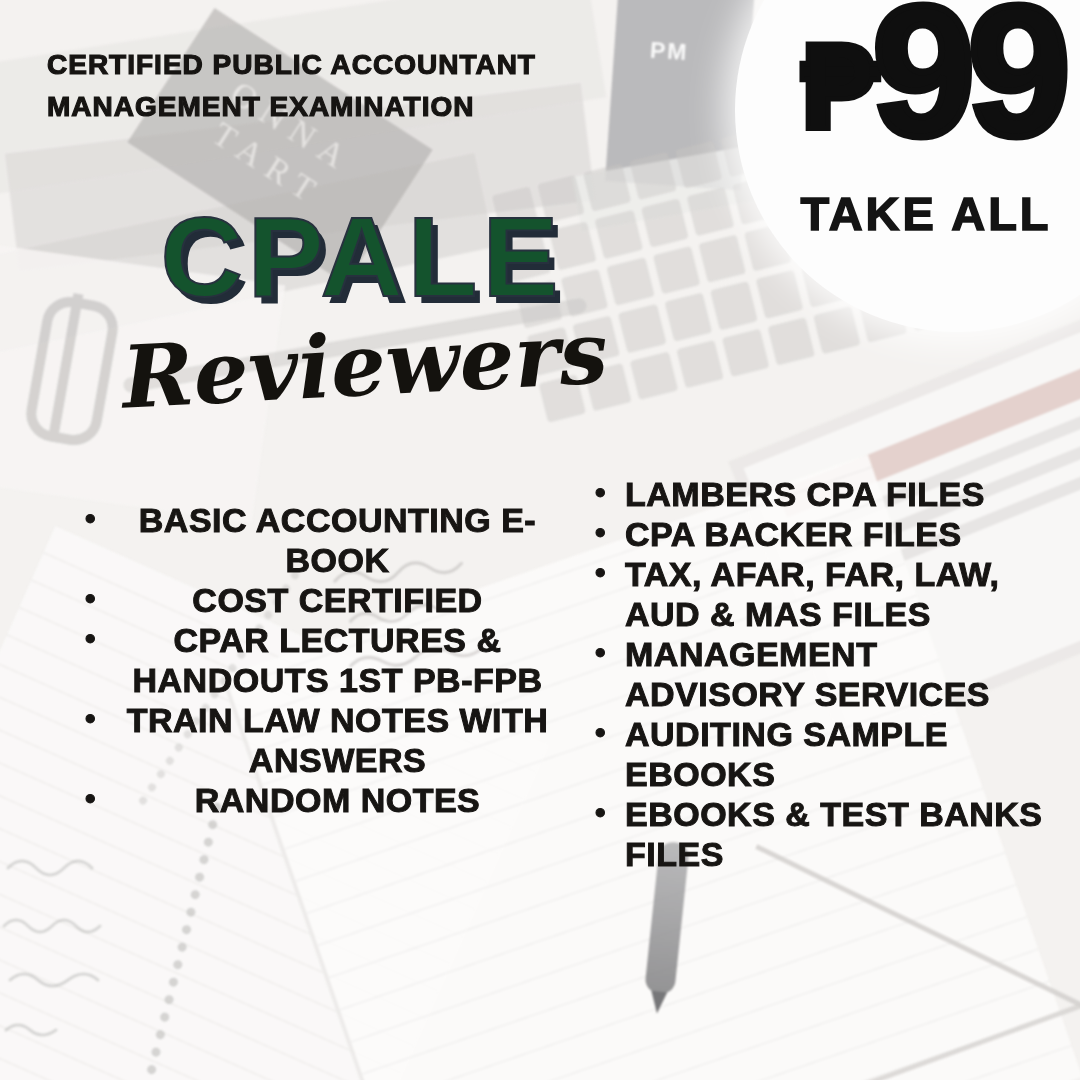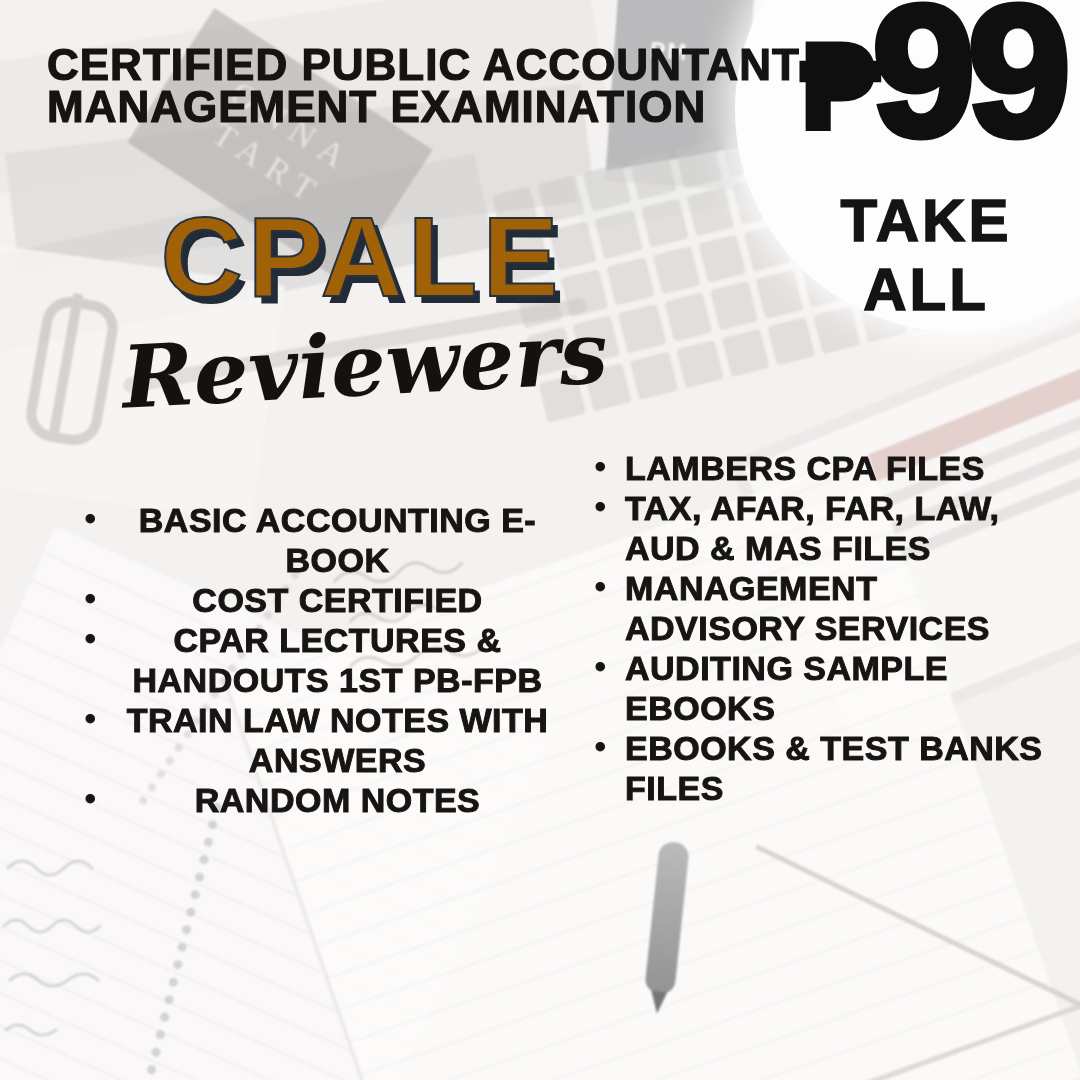--- a/index.html
+++ b/index.html
@@ -51,39 +51,39 @@
   .edgeB{left:730px;top:1040px;width:500px;height:5px;background:#d4d2d0;transform:rotate(-20deg);opacity:.8;}
   .scribble{opacity:.35;}
 
   
   .circle{left:735px;top:-112px;width:444px;height:444px;border-radius:50%;background:#fdfdfd;
           box-shadow:0 0 36px 10px rgba(255,255,255,.85);}
   .peso{left:798px;top:30px;font-family:"DejaVu Sans","Liberation Sans",sans-serif;
         font-size:116px;line-height:1;font-weight:700;color:#0f0f0f;-webkit-text-stroke:5px #0f0f0f;}
   .amount{left:872px;top:-22px;font-size:186px;line-height:1;font-weight:700;color:#0f0f0f;
         -webkit-text-stroke:7px #0f0f0f;letter-spacing:-8px;}
-  .takeall{left:788px;top:186px;width:276px;text-align:center;font-size:60px;font-weight:700;
+  .takeall{left:788px;top:186px;width:276px;text-align:center;font-size:47px;font-weight:700;
         letter-spacing:3px;color:#141414;-webkit-text-stroke:1.5px #141414;}
 
   
-  .headline{left:47px;top:44px;font-size:44px;line-height:42px;font-weight:700;letter-spacing:1px;
+  .headline{left:47px;top:44px;font-size:28px;line-height:42px;font-weight:700;letter-spacing:1px;
         color:#161412;-webkit-text-stroke:1.2px #161412;}
   .cpale{left:0;top:200px;width:724px;text-align:center;font-size:114px;line-height:1;font-weight:700;
-        letter-spacing:5px;color:#a16207;-webkit-text-stroke:2px #27313e;text-shadow:6px 7px 0 #222c38;}
+        letter-spacing:5px;color:#14532d;-webkit-text-stroke:2px #27313e;text-shadow:6px 7px 0 #222c38;}
   .script{left:0;top:318px;width:730px;text-align:center;
         font-family:"DejaVu Serif","Liberation Serif",serif;font-style:italic;font-weight:700;
         font-size:86px;line-height:1.1;color:#14120e;transform:rotate(-3deg);}
 
   
   .list{list-style:none;margin:0;padding:0;font-size:34px;line-height:40px;font-weight:700;
         letter-spacing:.5px;color:#171513;-webkit-text-stroke:1px #171513;}
   .list li{position:relative;padding-left:33px;white-space:pre-line;}
   .list li::before{content:'\2022';position:absolute;left:3px;top:-1px;font-size:30px;}
   .left-list{left:82px;top:500px;width:478px;text-align:center;}
-  .right-list{left:592px;top:448px;width:478px;}
+  .right-list{left:592px;top:474px;width:478px;}
 </style>
 </head>
 <body>
 
 <div class="canvas">
 
   <div class="photo">
     <div class="abs bookA"></div>
     <div class="abs bookB"></div>
     <div class="abs bookD"></div>
@@ -203,20 +203,21 @@
       <li>COST CERTIFIED</li>
       <li>CPAR LECTURES &amp;
 HANDOUTS 1ST PB-FPB</li>
       <li>TRAIN LAW NOTES WITH
 ANSWERS</li>
       <li>RANDOM NOTES</li>
     </ul>
   <ul class="abs list right-list">
 
   <li>LAMBERS CPA FILES</li>
+      <li>CPA BACKER FILES</li>
       <li>TAX, AFAR, FAR, LAW,
 AUD &amp; MAS FILES</li>
       <li>MANAGEMENT
 ADVISORY SERVICES</li>
       <li>AUDITING SAMPLE
 EBOOKS</li>
       <li>EBOOKS &amp; TEST BANKS
 FILES</li>
     </ul>
 

